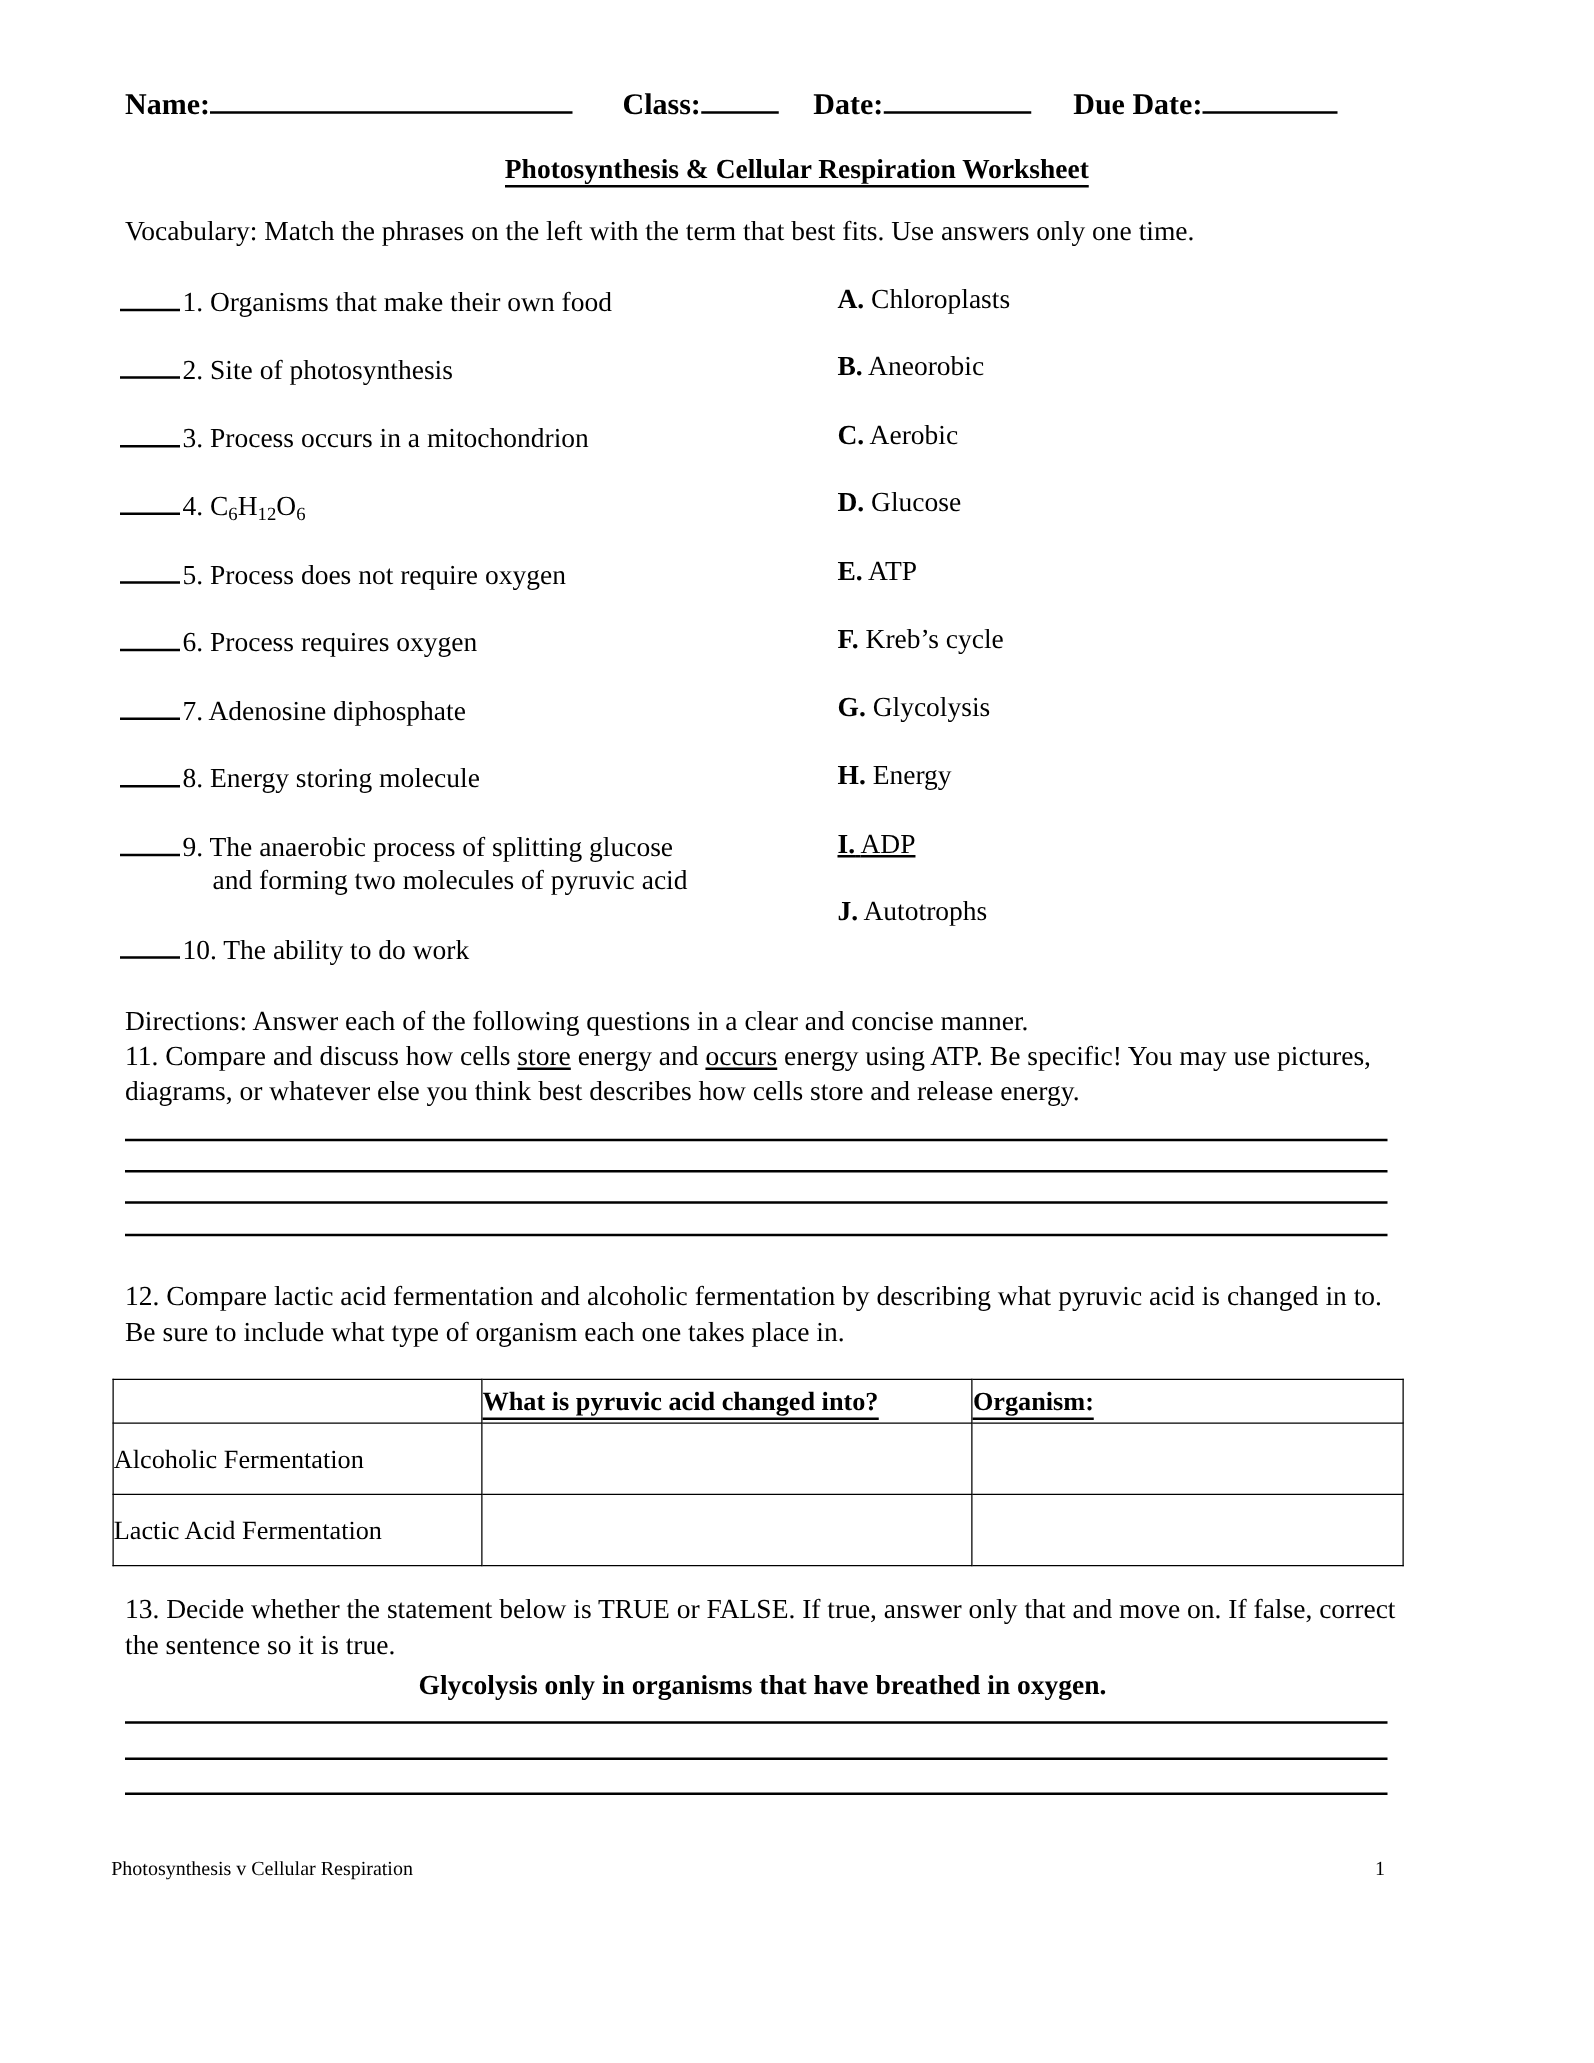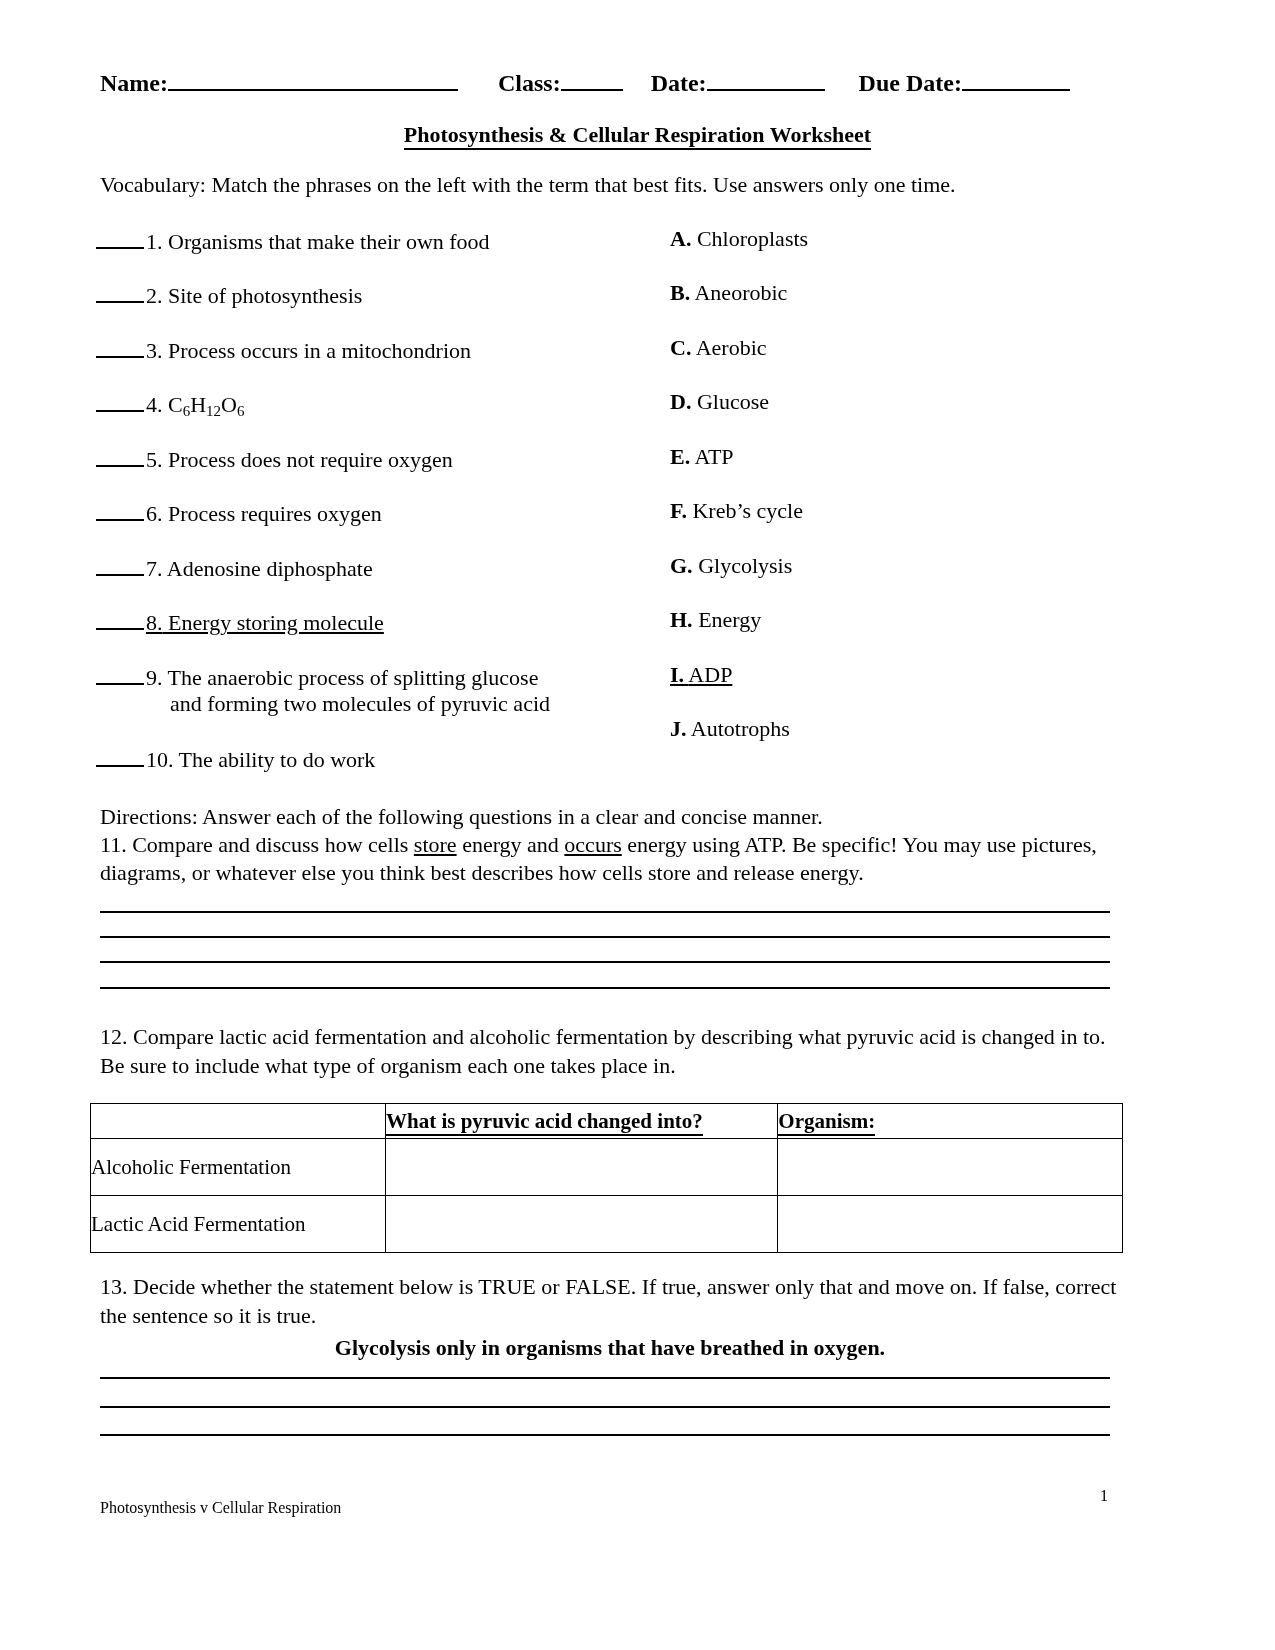--- a/index.html
+++ b/index.html
@@ -167,24 +167,23 @@
   .q13-stmt {
     display: block;
     text-align: center;
     font-weight: bold;
     margin-top: 4px;
   }
 
   
   .footer-left {
     position: absolute;
-    left: 100px;
+    left: 89px;
     top: 1487px;
     font-size: 16px;
-    margin-top: 12px;
   }
   .footer-right {
     position: absolute;
     left: 1100px;
     top: 1487px;
     font-size: 16px;
   }
 </style>
 </head>
 <body>
@@ -241,21 +240,21 @@
       <span>Process does not require oxygen</span>
     </div>
     <div class="m-item" style="top:272px;">
       <span class="m-blank"></span><span>6.</span>
       <span>Process requires oxygen</span>
     </div>
     <div class="m-item" style="top:327px;">
       <span class="m-blank"></span><span>7.</span>
       <span>Adenosine diphosphate</span>
     </div>
-    <div class="m-item" style="top:381px;text-decoration:underline;">
+    <div class="m-item" style="top:381px;">
       <span class="m-blank"></span><span>8.</span>
       <span>Energy storing molecule</span>
     </div>
     <div class="m-item" style="top:436px;">
       <span class="m-blank"></span><span>9.</span>
       <span>The anaerobic process of splitting glucose</span>
       <span class="m-cont">and forming two molecules of pyruvic acid</span>
     </div>
     <div class="m-item" style="top:518px;">
       <span class="m-blank"></span><span>10.</span>

